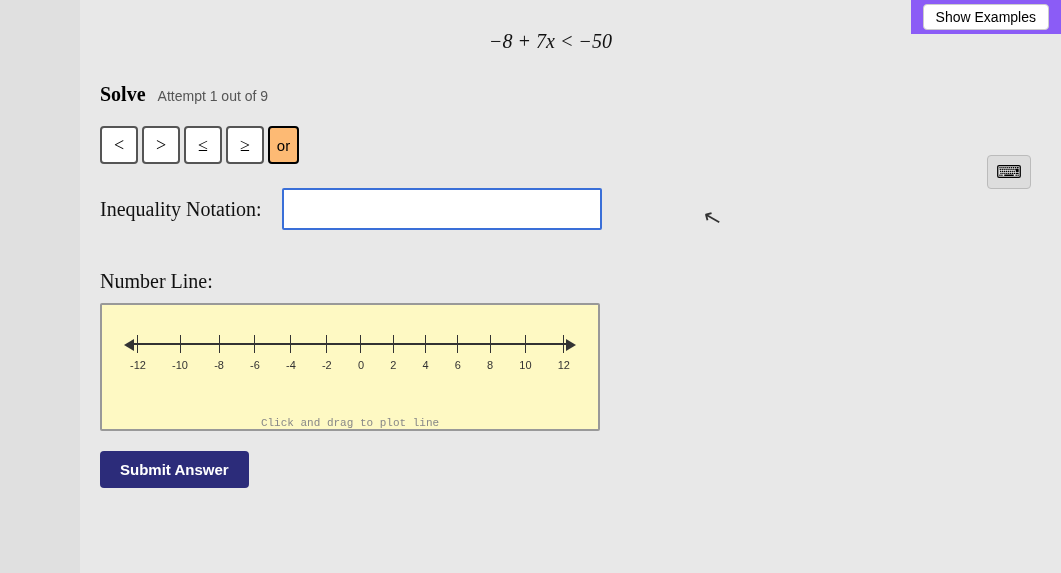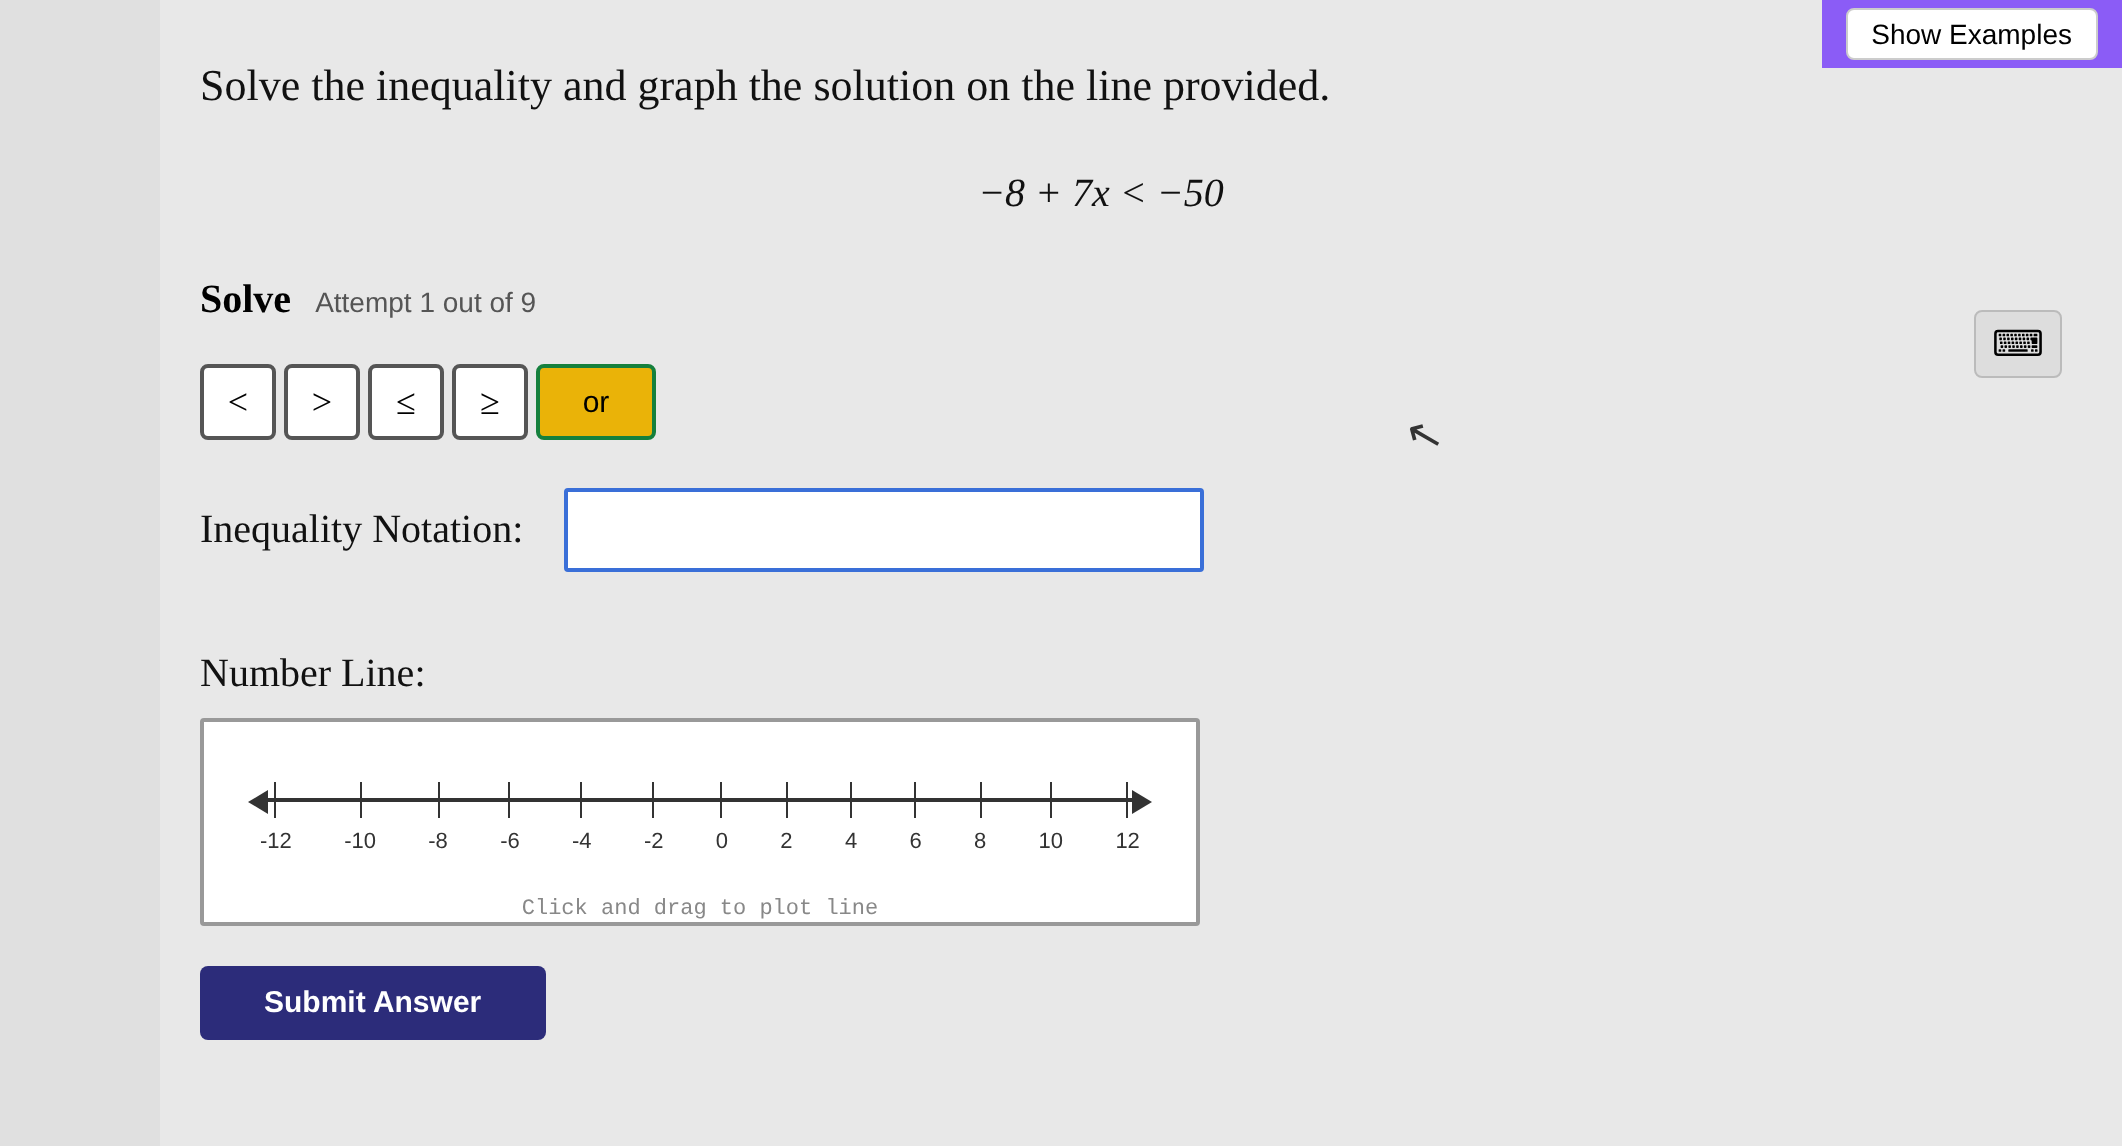--- a/index.html
+++ b/index.html
@@ -91,24 +91,24 @@
       border-radius: 4px;
       font-size: 18px;
       cursor: pointer;
       display: flex;
       align-items: center;
       justify-content: center;
       font-family: Georgia, serif;
     }
 
     .or-btn {
-      width: 60px;
+      width: 31px;
       height: 38px;
-      background: #eab308;
-      border: 2px solid #15803d;
+      background: #fdba74;
+      border: 2px solid #000000;
       border-radius: 4px;
       font-size: 15px;
       cursor: pointer;
       display: flex;
       align-items: center;
       justify-content: center;
       font-family: Arial, sans-serif;
     }
 
     .inequality-notation {
@@ -140,22 +140,22 @@
     }
 
     .number-line-label {
       font-size: 20px;
       color: #111;
       margin-bottom: 10px;
     }
 
     .number-line-container {
       width: 500px;
-      height: 104px;
-      background: #ffffff;
+      height: 128px;
+      background: #fef9c3;
       border: 2px solid #999;
       border-radius: 2px;
       position: relative;
       padding: 10px;
     }
 
     .number-line-axis {
       position: absolute;
       top: 38px;
       left: 30px;
@@ -216,21 +216,21 @@
       color: #888;
       font-family: Liberation Mono, monospace;
       white-space: nowrap;
     }
 
     .submit-btn {
       background: #2c2c7a;
       color: white;
       border: none;
       border-radius: 4px;
-      padding: 10px 32px;
+      padding: 10px 20px;
       font-size: 15px;
       font-family: Arial, sans-serif;
       cursor: pointer;
       font-weight: bold;
     }
 
     .sidebar-left {
       position: absolute;
       left: 0;
       top: 0;
@@ -269,21 +269,20 @@
 </div>
 
 <div class="sidebar-left"></div>
 
 <div class="keyboard-icon-right">⌨</div>
 
 <div class="cursor-arrow">↖</div>
 
 <div class="main-content">
 
-  <div class="problem-statement">Solve the inequality and graph the solution on the line provided.</div>
 
   <div class="equation">−8 + 7x &lt; −50</div>
 
   <div class="answer-section">
     <span class="answer-label">Solve</span>
     <span class="attempt-label">Attempt 1 out of 9</span>
   </div>
 
   <div class="symbol-buttons">
     <button class="sym-btn">&lt;</button>

